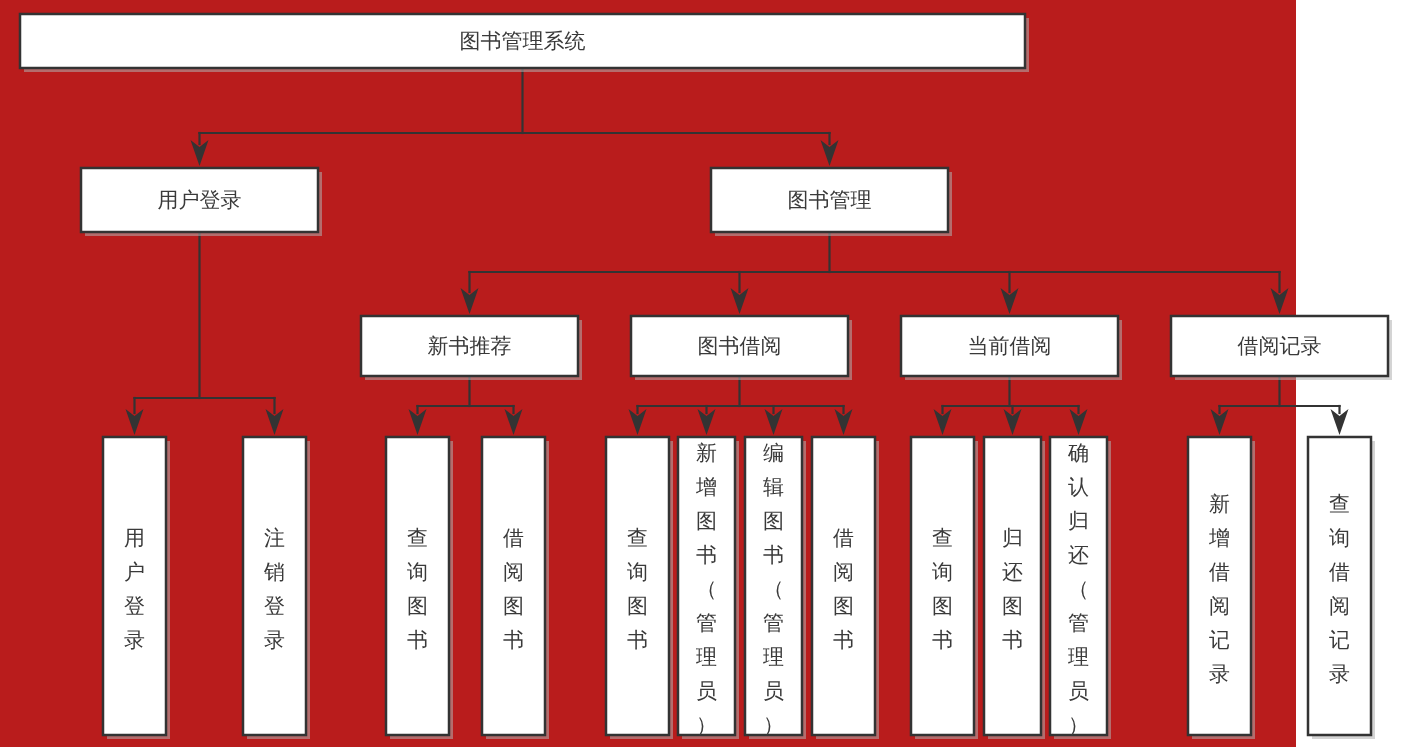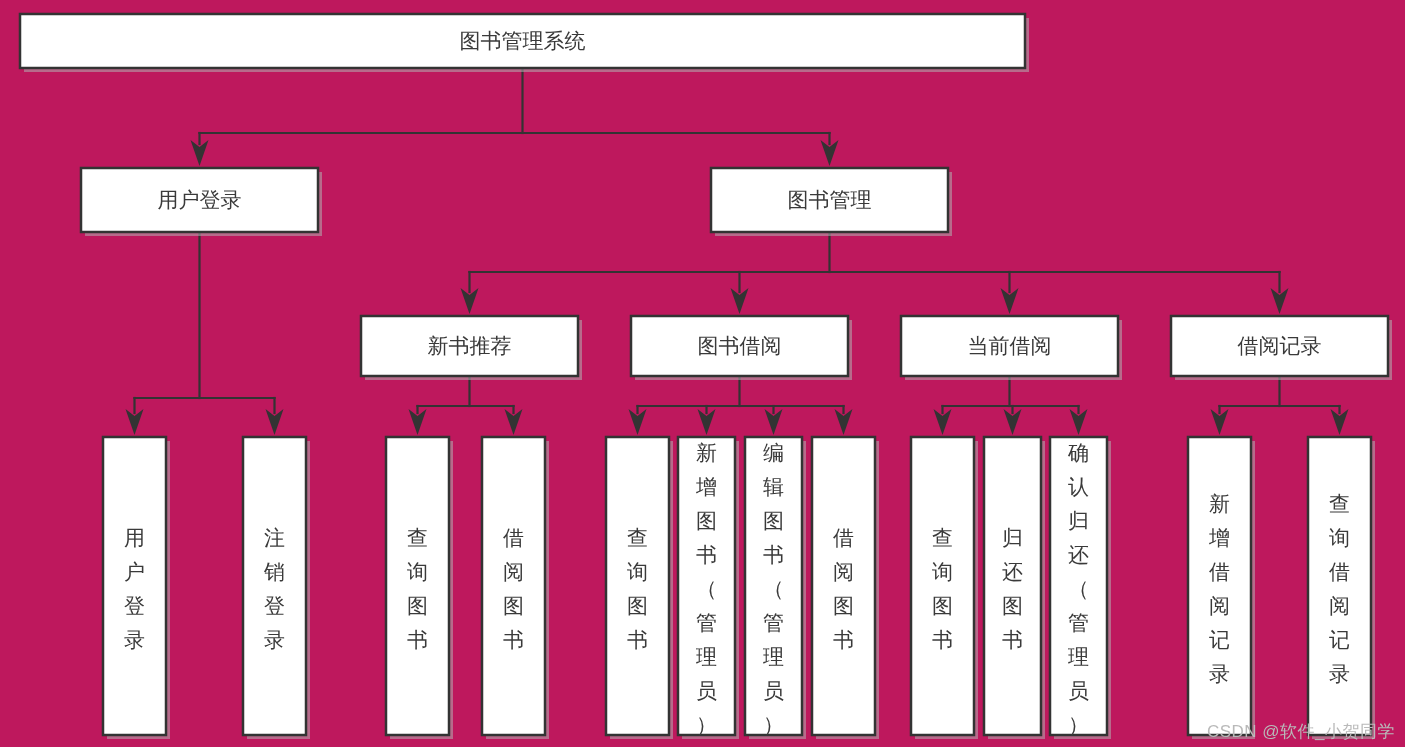--- a/index.html
+++ b/index.html
@@ -8,23 +8,23 @@
     background: #ffffff;
   }
   body {
     width: 1405px;
     height: 747px;
     font-family: "Liberation Sans", "DejaVu Sans", sans-serif;
     overflow: hidden;
   }
   #diagram-root {
     position: relative;
-    width: 1405px;
+    width: 1296px;
     height: 747px;
-    background: #be185d;
+    background: #b91c1c;
   }
   svg.diagram-canvas {
     position: absolute;
     top: 0;
     left: 0;
     width: 1405px;
     height: 747px;
     display: block;
   }
   .node-box {
@@ -240,14 +240,13 @@
           <rect class="node-box" x="1188" y="437" width="63" height="298"></rect>
           <text class="node-label-vertical" x="1219.5" y="510.52"><tspan x="1219.5" dy="0">新</tspan><tspan x="1219.5" dy="34">增</tspan><tspan x="1219.5" dy="34">借</tspan><tspan x="1219.5" dy="34">阅</tspan><tspan x="1219.5" dy="34">记</tspan><tspan x="1219.5" dy="34">录</tspan></text>
         </g>
         <g>
           <rect class="node-shadow" x="1312" y="441" width="63" height="298"></rect>
           <rect class="node-box" x="1308" y="437" width="63" height="298"></rect>
           <text class="node-label-vertical" x="1339.5" y="510.52"><tspan x="1339.5" dy="0">查</tspan><tspan x="1339.5" dy="34">询</tspan><tspan x="1339.5" dy="34">借</tspan><tspan x="1339.5" dy="34">阅</tspan><tspan x="1339.5" dy="34">记</tspan><tspan x="1339.5" dy="34">录</tspan></text>
         </g>
       </g>
   </svg>
-  <div class="watermark">CSDN @软件_小贺同学</div>
 </div>
 
 </body></html>

